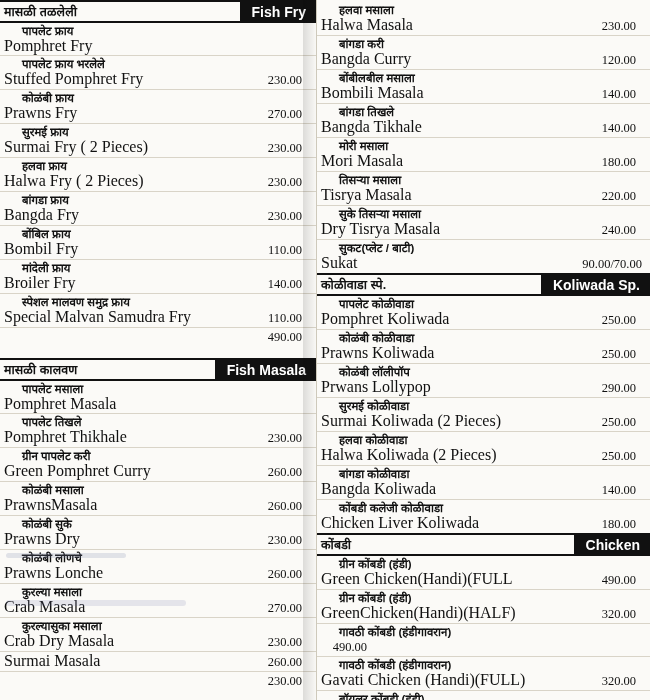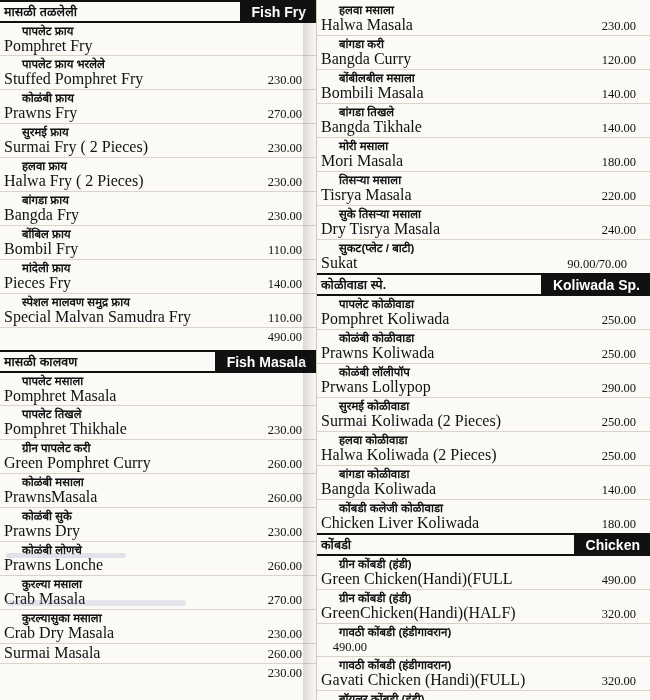--- a/index.html
+++ b/index.html
@@ -88,21 +88,21 @@
   .item .price {
     font-family: "Liberation Serif", serif;
     font-size: 12.5px;
     line-height: 16px;
     white-space: nowrap;
     padding-right: 14px;
     text-align: right;
     min-width: 60px;
   }
   .item.noprice .price { visibility: hidden; }
-  .item.price-only-right .price { padding-right: 23px; }
+  .item.price-only-right .price { padding-right: 8px; }
 
   
   .smudge {
     position: absolute;
     background: rgba(120,130,170,0.20);
     border-radius: 3px;
     pointer-events: none;
   }
   .shadow-edge {
     position: absolute;
@@ -169,40 +169,40 @@
       <div class="item">
         <div class="mr">बोंबिल फ्राय</div>
         <div class="row2">
           <div class="en">Bombil Fry</div>
           <div class="price">110.00</div>
         </div>
       </div>
       <div class="item">
         <div class="mr">मांदेली फ्राय</div>
         <div class="row2">
-          <div class="en">Pieces Fry</div>
+          <div class="en">Broiler Fry</div>
           <div class="price">140.00</div>
         </div>
       </div>
       <div class="item">
         <div class="mr">स्पेशल मालवण समुद्र फ्राय</div>
         <div class="row2">
           <div class="en">Special Malvan Samudra Fry</div>
           <div class="price">110.00</div>
         </div>
       </div>
       <div class="item">
         <div class="row2">
           <div class="en"></div>
           <div class="price">490.00</div>
         </div>
       </div>
     </div>
 
-    <div class="section-head" style="margin-top:4px;">
+    <div class="section-head" style="margin-top:12px;">
       <div class="mr">मासळी कालवण</div>
       <div class="en">Fish Masala</div>
     </div>
 
     <div>
       <div class="item noprice">
         <div class="mr">पापलेट मसाला</div>
         <div class="row2">
           <div class="en">Pomphret Masala</div>
           <div class="price"></div>

